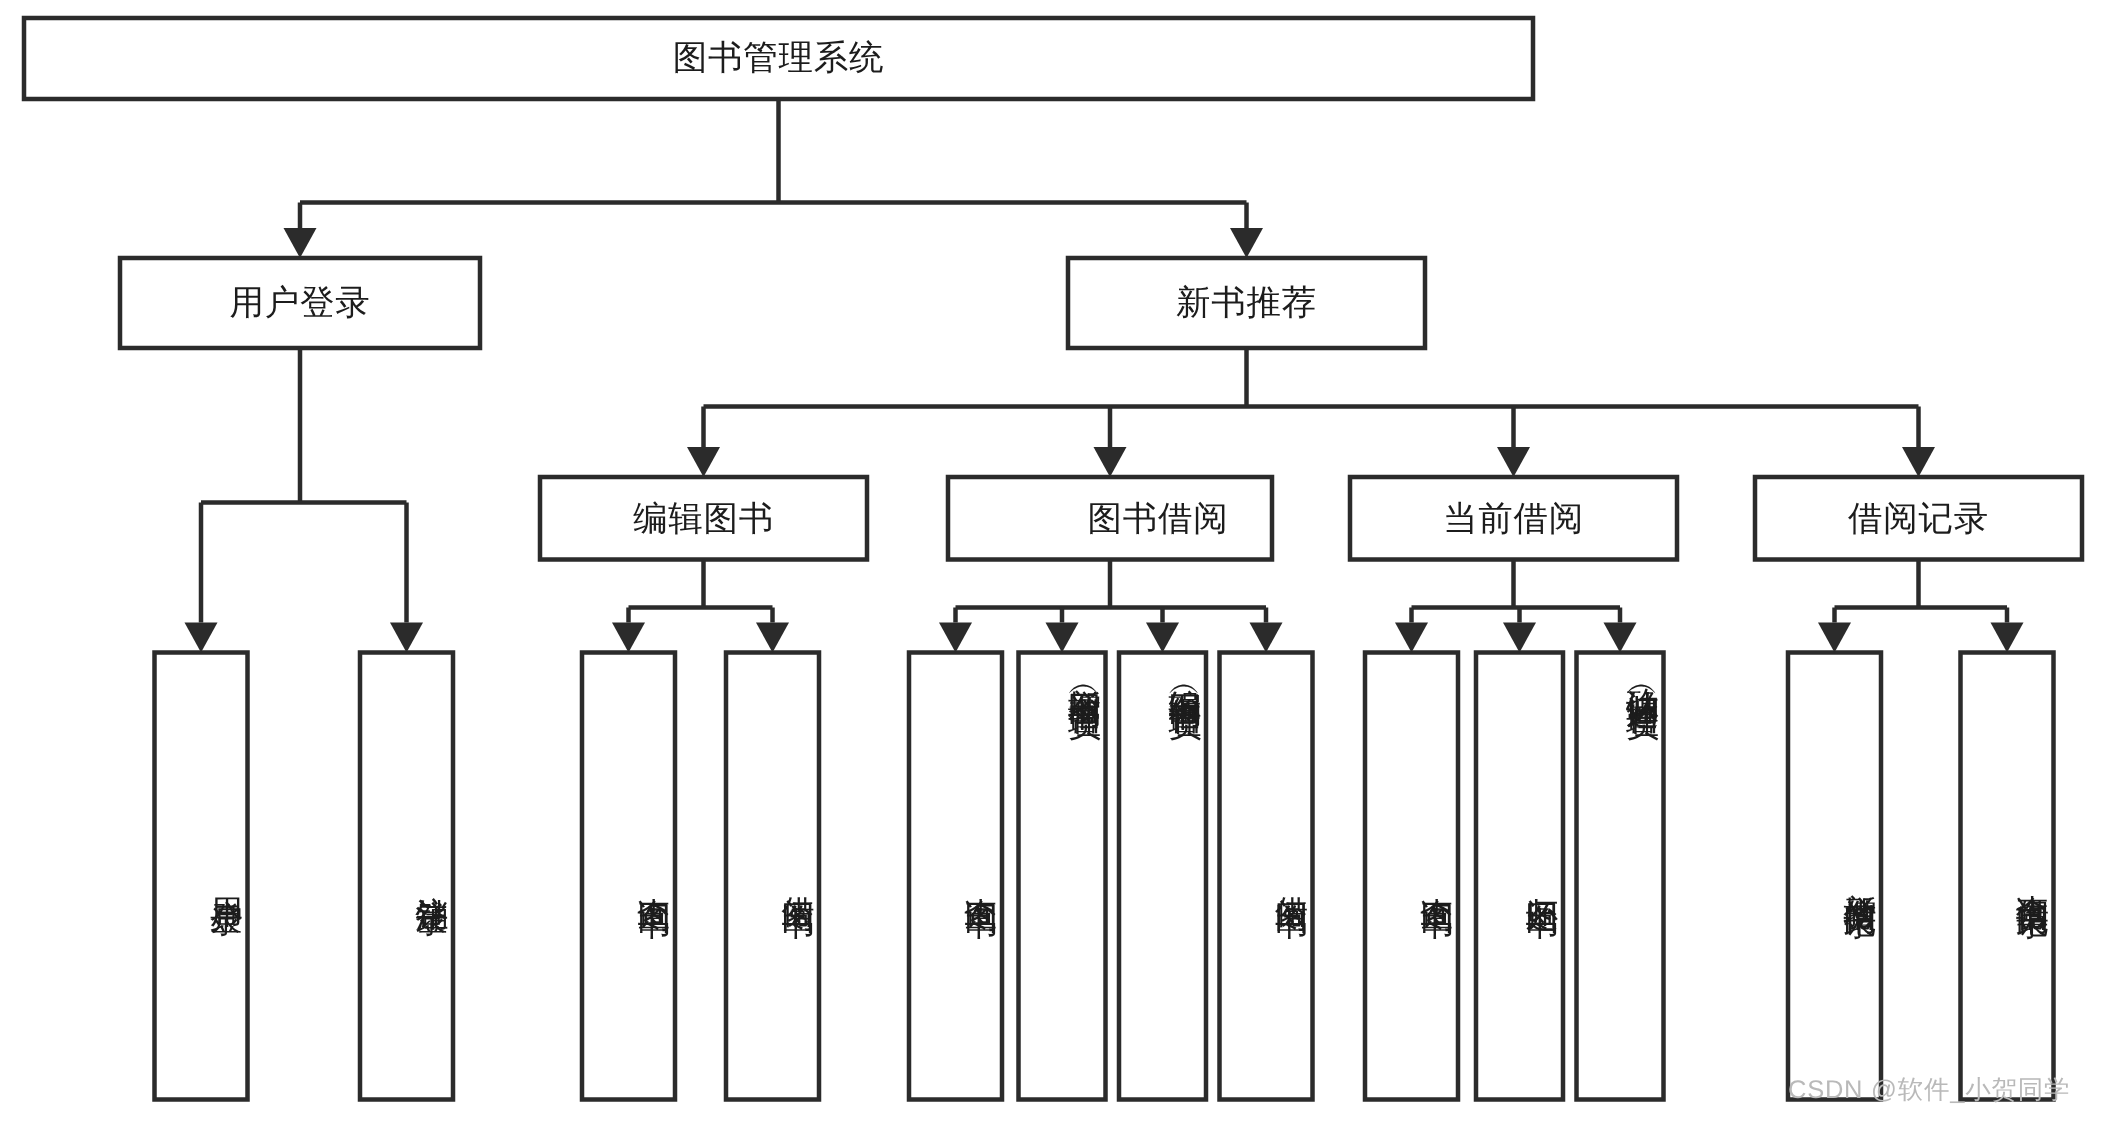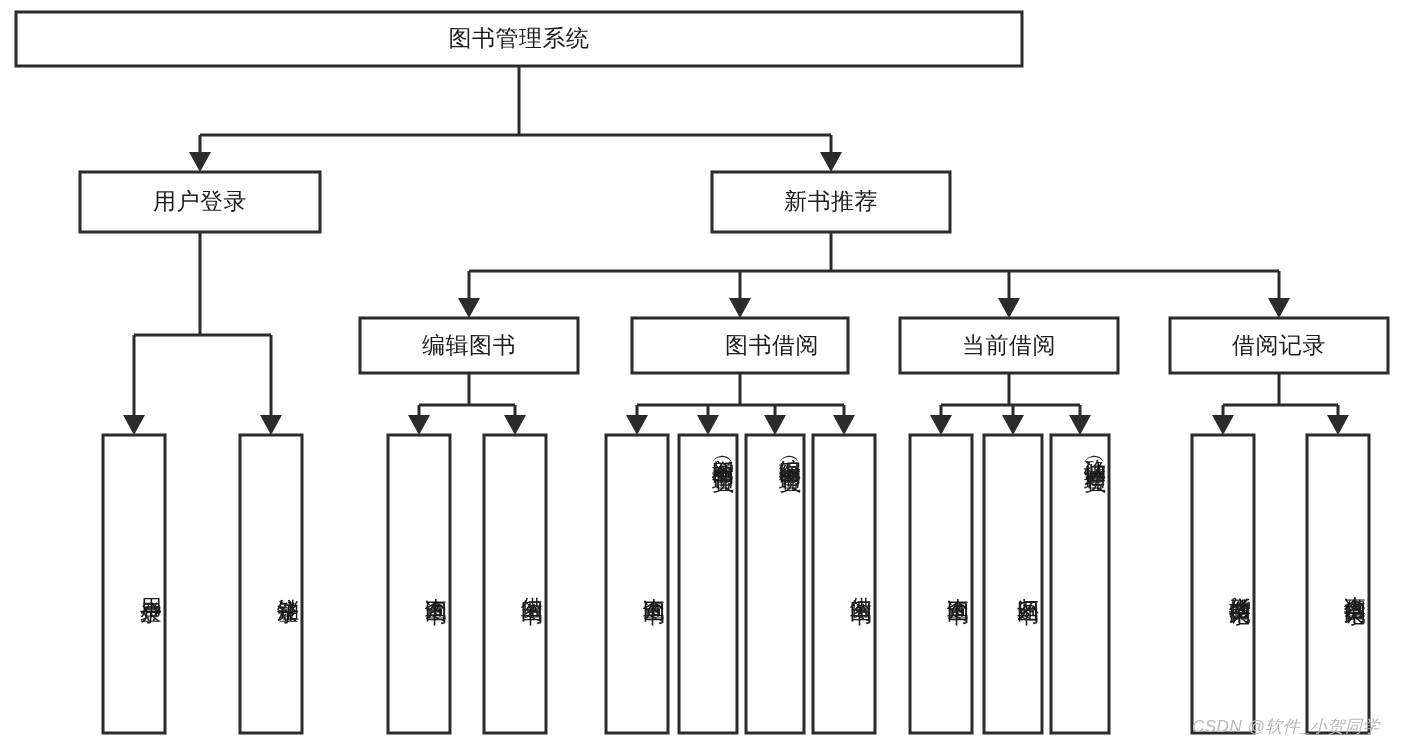--- a/index.html
+++ b/index.html
@@ -175,14 +175,14 @@
       <div class="node-label vert" style="left: 606px; top: 435px; width: 62px; height: 298px; padding-top: 0px;">查询图书</div>
       <div class="node-label vert topalign" style="left: 679px; top: 435px; width: 58px; height: 298px; padding-top: 6px;">新增图书（管理员）</div>
       <div class="node-label vert topalign" style="left: 746px; top: 435px; width: 58px; height: 298px; padding-top: 6px;">编辑图书（管理员）</div>
       <div class="node-label vert" style="left: 813px; top: 435px; width: 62px; height: 298px; padding-top: 0px;">借阅图书</div>
       <div class="node-label vert" style="left: 910px; top: 435px; width: 62px; height: 298px; padding-top: 0px;">查询图书</div>
       <div class="node-label vert" style="left: 984px; top: 435px; width: 58px; height: 298px; padding-top: 0px;">归还图书</div>
       <div class="node-label vert topalign" style="left: 1051px; top: 435px; width: 58px; height: 298px; padding-top: 6px;">确认归还（管理员）</div>
       <div class="node-label vert" style="left: 1192px; top: 435px; width: 62px; height: 298px; padding-top: 0px;">新增借阅记录</div>
       <div class="node-label vert" style="left: 1307px; top: 435px; width: 62px; height: 298px; padding-top: 0px;">查询借阅记录</div>
     </div>
-  <div class="watermark" style="left: 1192px; top: 715px; font-style: italic;">CSDN @软件_小贺同学</div>
+  <div class="watermark" style="left: 1192px; top: 715px;">CSDN @软件_小贺同学</div>
 </div>
 
 </body></html>

